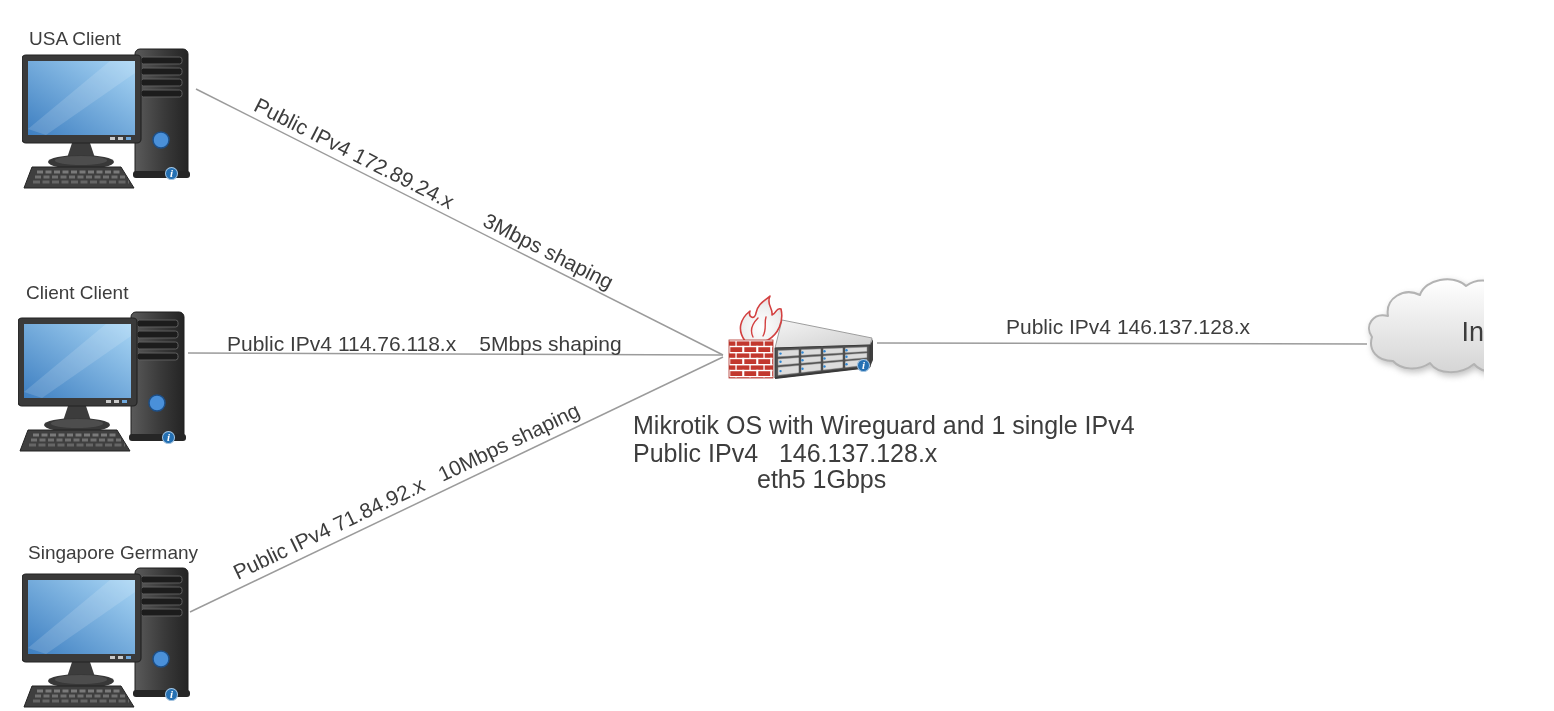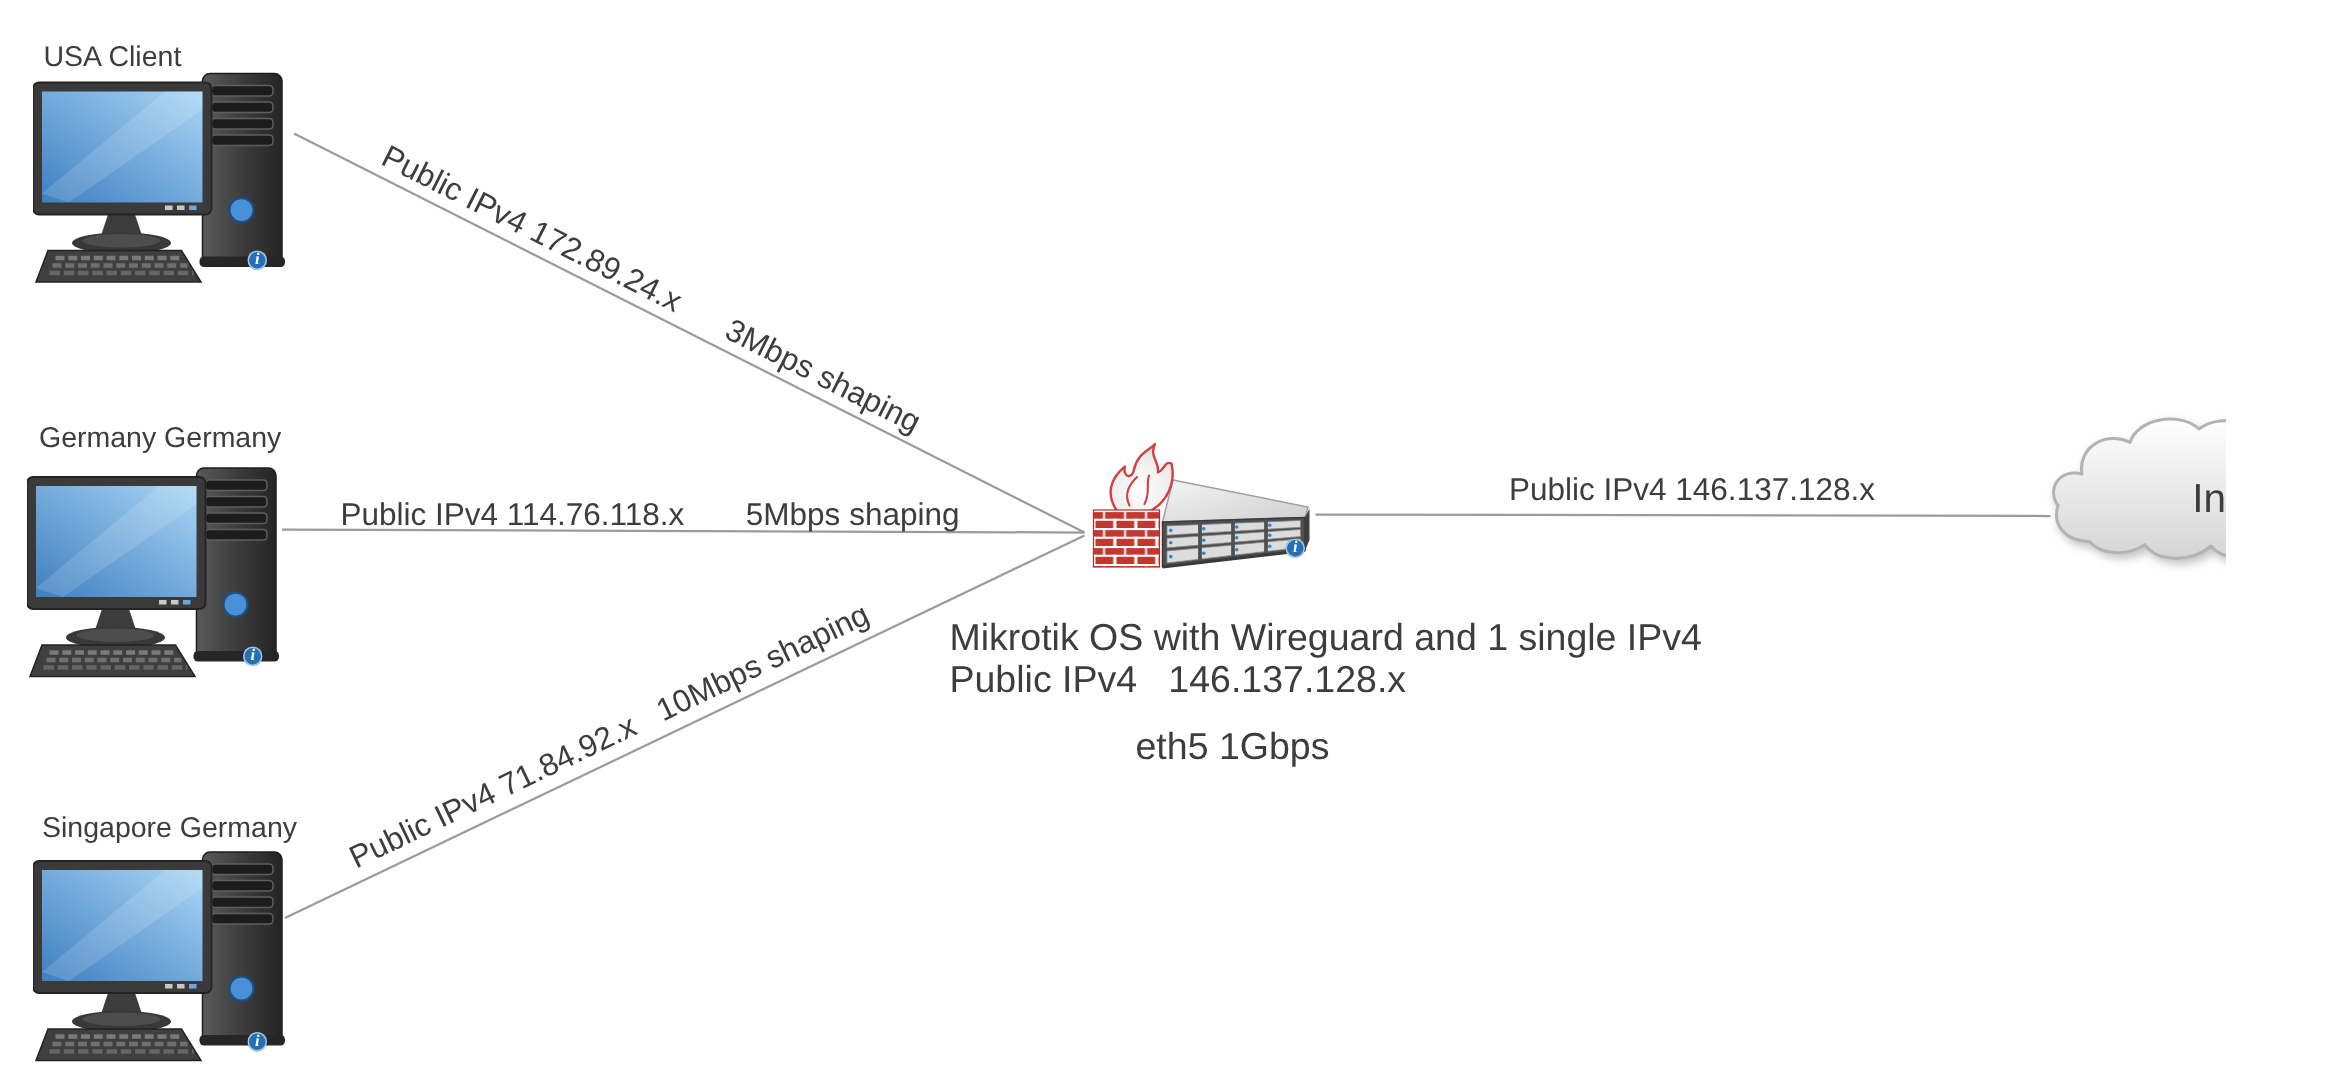--- a/index.html
+++ b/index.html
@@ -11,28 +11,28 @@
   svg{display:block;}
   
   .node-label{
     position:absolute;font-size:19px;line-height:22px;color:#3d3d3d;white-space:nowrap;
   }
   
   .link-label{
     position:absolute;display:flex;white-space:nowrap;font-size:21px;line-height:24px;color:#3d3d3d;
   }
   .link-label-usa{left:427px;top:207px;gap:36px;transform:translate(-50%,-50%) rotate(26.8deg) translateY(-15px);}
-  .link-label-germany{left:227px;top:332px;gap:41px;}
+  .link-label-germany{left:227px;top:332px;gap:23px;}
   .link-label-singapore{left:413px;top:505px;gap:18px;transform:translate(-50%,-50%) rotate(-25.6deg) translateY(-15px);}
   .link-label-internet{left:1128px;top:315px;transform:translateX(-50%);}
   
   .caption{position:absolute;font-size:25px;line-height:24px;color:#3d3d3d;white-space:pre;}
   .caption-1{left:633px;top:413px;}
   .caption-2{left:633px;top:441px;}
-  .caption-3{left:757px;top:486px;}
+  .caption-3{left:757px;top:467px;}
   
   .cloud-label{
     position:absolute;left:1363px;top:317px;width:190px;text-align:right;
     font-size:27px;line-height:30px;color:#3d3d3d;
   }
   
   .info-badge{
     position:absolute;width:13px;height:13px;border-radius:50%;
     background:#2470b3;color:#ffffff;
     font-family:"Liberation Serif",serif;font-weight:bold;font-style:italic;
@@ -118,21 +118,21 @@
     <line x1="190" y1="612" x2="723" y2="357" stroke="#9b9b9b" stroke-width="1.5"></line>
     <line x1="877" y1="343" x2="1367" y2="344" stroke="#9b9b9b" stroke-width="1.5"></line>
   </svg>
 
   <div class="node-label" style="left:29px;top:28px">USA Client</div>
   <svg class="abs node-icon" style="left:22px;top:41px" width="170" height="150" viewBox="0 0 170 150">
     <use href="#pc-icon"></use>
   </svg>
   <div class="info-badge" style="left:165px;top:167px">i</div>
 
-  <div class="node-label" style="left:26px;top:282px">Germany Germany</div>
+  <div class="node-label" style="left:26px;top:282px">Client Client</div>
   <svg class="abs node-icon" style="left:18px;top:304px" width="170" height="150" viewBox="0 0 170 150">
     <use href="#pc-icon"></use>
   </svg>
   <div class="info-badge" style="left:162px;top:431px">i</div>
 
   <div class="node-label" style="left:28px;top:542px">Singapore Germany</div>
   <svg class="abs node-icon" style="left:22px;top:560px" width="170" height="150" viewBox="0 0 170 150">
     <use href="#pc-icon"></use>
   </svg>
   <div class="info-badge" style="left:165px;top:688px">i</div>

